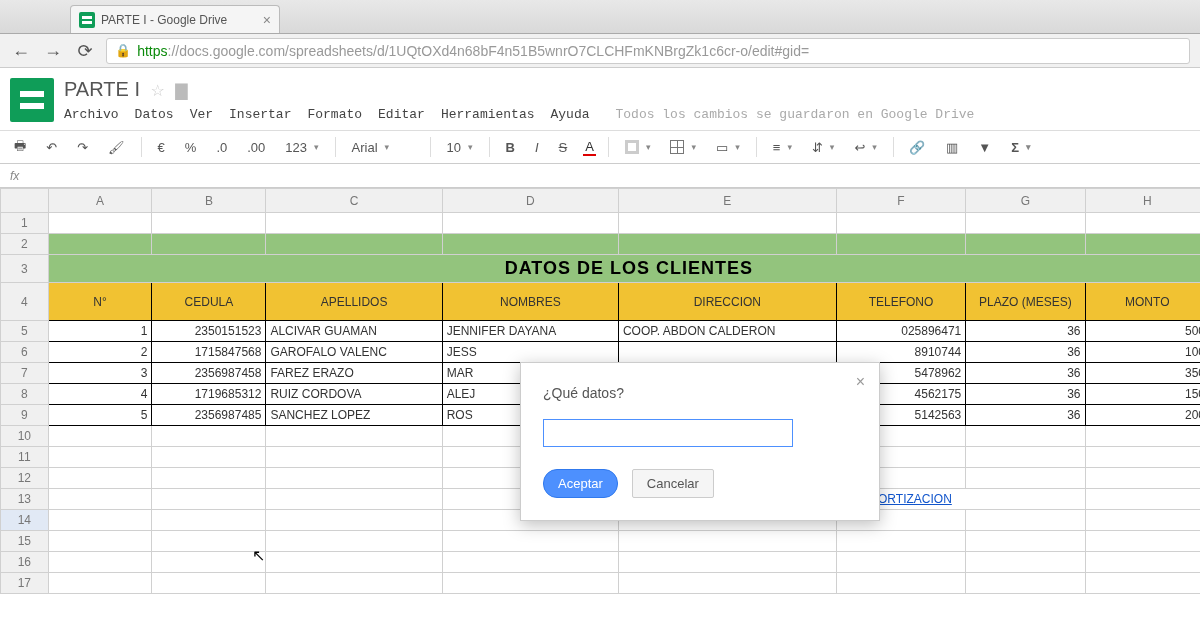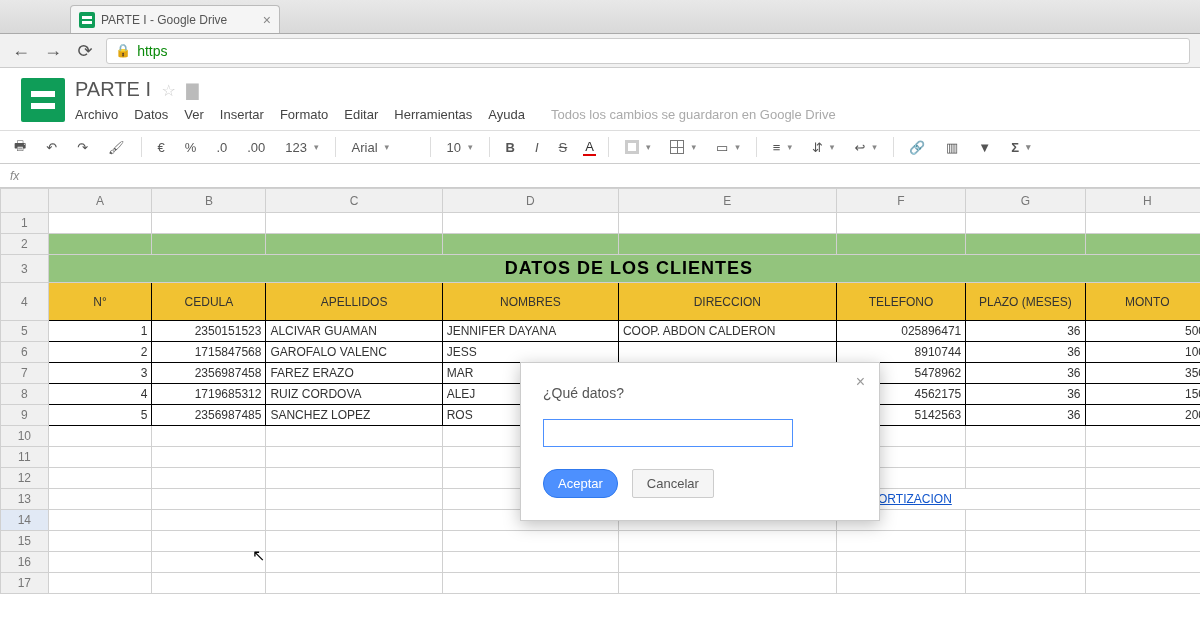--- a/index.html
+++ b/index.html
@@ -11,27 +11,27 @@
   .tab .favicon{width:16px;height:16px;background:#0f9d58;border-radius:2px;display:flex;align-items:center;justify-content:center;}
   .tab .favicon::after{content:"";width:10px;height:8px;background:linear-gradient(#fff 33%,transparent 33% 66%,#fff 66%);}
   .tab-close{margin-left:auto;color:#888;font-size:14px;}
   .addr-bar{height:34px;background:#f1f1f1;display:flex;align-items:center;padding:0 10px;gap:10px;border-bottom:1px solid #ccc;}
   .nav-btn{width:22px;height:22px;display:flex;align-items:center;justify-content:center;color:#555;font-size:18px;}
   .url-box{flex:1;height:26px;background:#fff;border:1px solid #ccc;border-radius:3px;display:flex;align-items:center;padding:0 8px;font-size:14px;color:#999;overflow:hidden;white-space:nowrap;}
   .lock{color:#0a8a0a;margin-right:6px;font-size:13px;}
   .url-https{color:#0a8a0a;}
 
   
-  .app-head{display:flex;align-items:flex-start;padding:10px 10px 0 21px;gap:10px;}
+  .app-head{display:flex;align-items:flex-start;padding:10px 10px 0 10px;gap:10px;}
   .app-logo{width:44px;height:44px;background:#0f9d58;display:flex;align-items:center;justify-content:center;border-radius:2px;}
   .app-logo::after{content:"";width:24px;height:18px;background:linear-gradient(#fff 33%,transparent 33% 66%,#fff 66%);}
   .doc-title{font-size:20px;color:#555;}
   .star{color:#ccc;font-size:16px;margin-left:6px;}
   .folder{color:#bbb;font-size:16px;margin-left:6px;}
-  .menubar{display:flex;gap:16px;font-size:13px;color:#444;margin-top:6px;align-items:center;}
+  .menubar{display:flex;gap:16px;font-size:13px;color:#444;margin-top:6px;align-items:center;font-family:Liberation Mono, monospace;}
   .menubar .status{color:#aaa;margin-left:10px;}
 
   
   .toolbar{height:34px;border-top:1px solid #ddd;border-bottom:1px solid #ccc;margin-top:8px;display:flex;align-items:center;padding:0 10px;gap:12px;color:#555;font-size:13px;}
   .tbsep{width:1px;height:20px;background:#ddd;}
   .tb-item{display:flex;align-items:center;gap:4px;padding:2px 4px;}
   .drop::after{content:"▾";font-size:9px;color:#888;margin-left:3px;}
   .bold{font-weight:bold;}
   .italic{font-style:italic;}
   .strike{text-decoration:line-through;}
@@ -85,20 +85,21 @@
   </div>
 </div>
 
 <div class="addr-bar">
   <span class="nav-btn">←</span>
   <span class="nav-btn">→</span>
   <span class="nav-btn">⟳</span>
   <div class="url-box">
     <span class="lock">🔒</span>
     <span class="url-https">https</span>
+      <span>://docs.google.com/spreadsheets/d/1UQtOXd4n68bF4n51B5wnrO7CLCHFmKNBrgZk1c6cr-o/edit#gid=</span>
   </div>
 </div>
 
 <div class="app-head">
   <div class="app-logo"></div>
   <div>
     <div>
       <span class="doc-title">PARTE I</span>
       <span class="star">☆</span>
       <span class="folder">▇</span>

